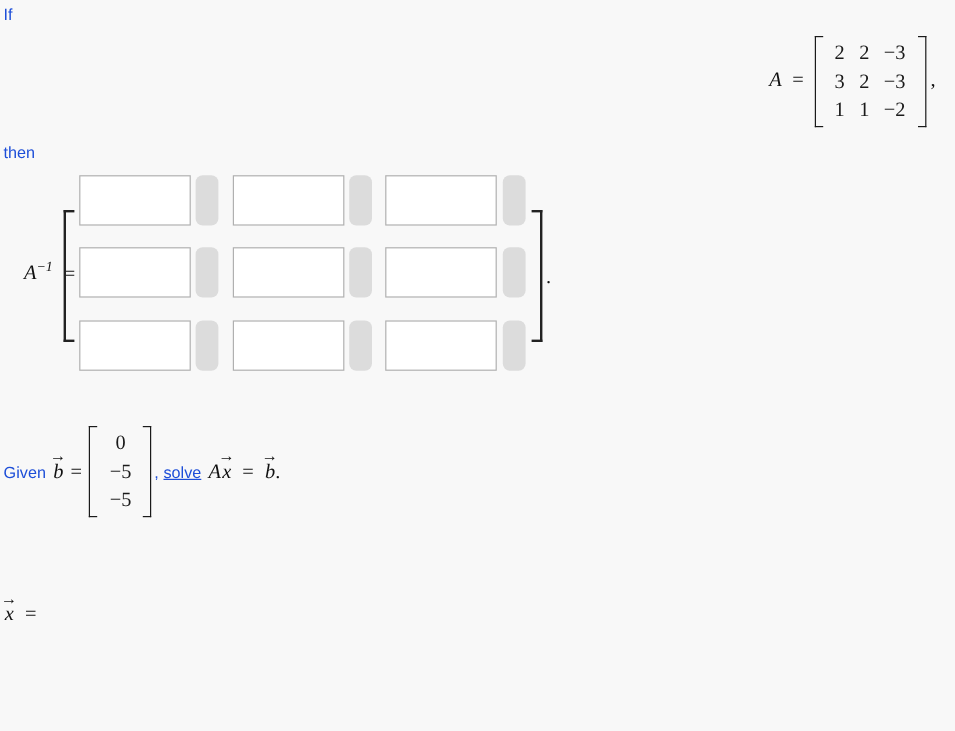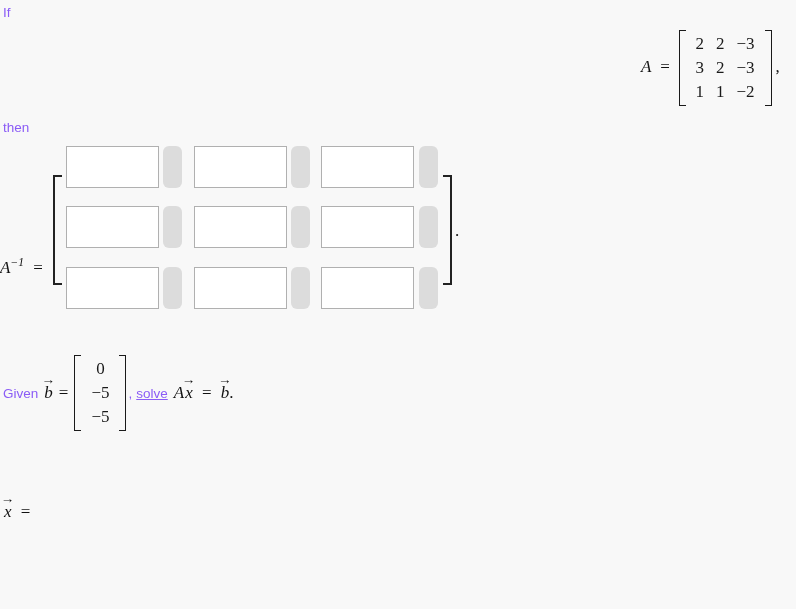--- a/index.html
+++ b/index.html
@@ -15,21 +15,21 @@
     font-size: 13.5px;
     color: #1a1a1a;
     overflow: hidden;
   }
   .abs { position: absolute; }
 
   
   .prose {
     font-family: "Liberation Sans", sans-serif;
     font-size: 13.5px;
-    color: #8b5cf6;
+    color: #1d4ed8;
     white-space: nowrap;
   }
 
   
   .math {
     font-family: "Liberation Serif", "DejaVu Serif", serif;
     font-size: 17px;
     color: #111;
     white-space: nowrap;
   }
@@ -141,21 +141,21 @@
       <span class="mcell">1</span>
       <span class="mcell">−2</span>
     </span>
     <span class="brk brk-r"></span>
   </span>
   <span class="math">,</span>
 </div>
 
 <div class="abs prose" style="left:3px; top:120px;">then</div>
 
-<div class="abs math" style="left:0; top:216px;margin-top:40px;">
+<div class="abs math" style="left:20px; top:216px;">
   <span class="mi">A</span><span class="sup">−1</span>
   <span style="margin-left:5px;">=</span>
 </div>
 
 <div class="abs ansbox" style="left:0px; top:0px; width:796px; height:609px; pointer-events:none;">
 
   <div class="abrk abrk-l" style="left:53px; top:175px; height:110px; pointer-events:auto;"></div>
   <div class="abrk abrk-r" style="left:443px; top:175px; height:110px; pointer-events:auto;"></div>
 
   <input class="cellin" type="text" style="left: 66px; top: 146px; width: 93px; height: 42px; pointer-events: auto;" placeholder="">

